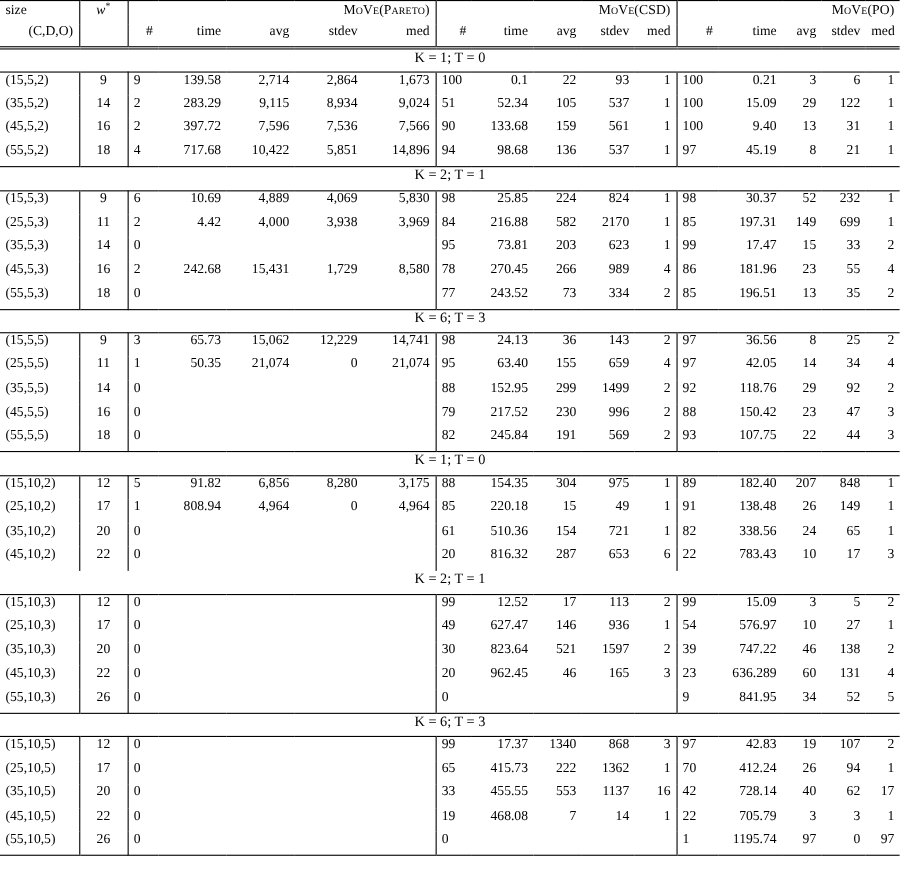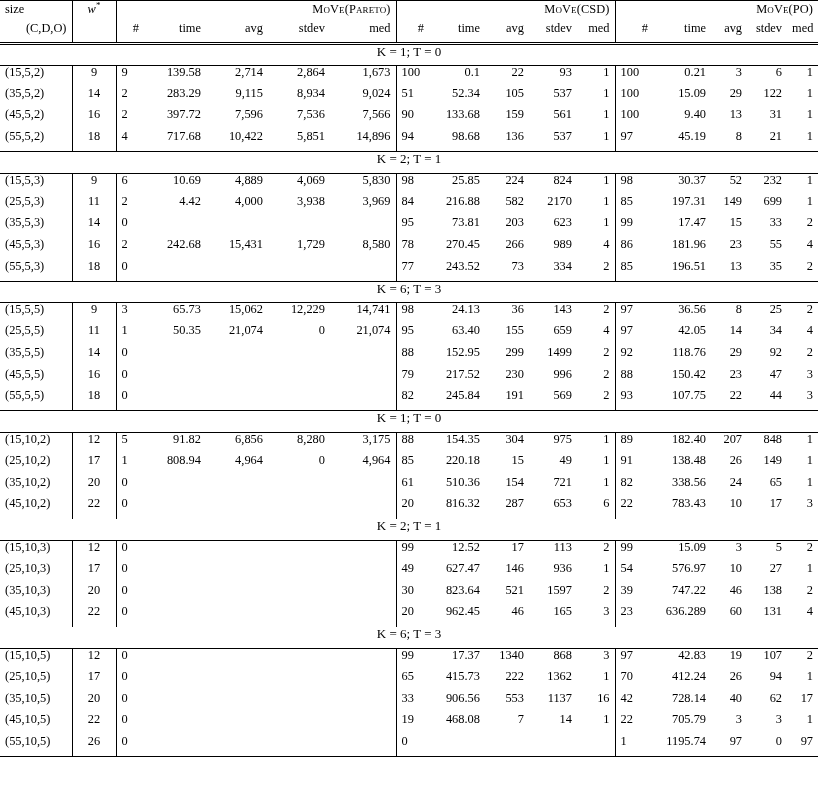--- a/index.html
+++ b/index.html
@@ -563,20 +563,39 @@
           <td class="rgt">962.45</td>
           <td class="rgt">46</td>
           <td class="rgt">165</td>
           <td class="rgt">3</td>
           <td class="lbl vl-l">23</td>
           <td class="rgt">636.289</td>
           <td class="rgt">60</td>
           <td class="rgt">131</td>
           <td class="rgt">4</td>
         </tr>
+        <tr class=" hrule-bot">
+          <td class="lbl">(55,10,3)</td>
+          <td class="ctr vl-l vl-r">26</td>
+          <td class="lbl">0</td>
+          <td class="rgt"></td>
+          <td class="rgt"></td>
+          <td class="rgt"></td>
+          <td class="rgt"></td>
+          <td class="lbl vl-l">0</td>
+          <td class="rgt"></td>
+          <td class="rgt"></td>
+          <td class="rgt"></td>
+          <td class="rgt"></td>
+          <td class="lbl vl-l">9</td>
+          <td class="rgt">841.95</td>
+          <td class="rgt">34</td>
+          <td class="rgt">52</td>
+          <td class="rgt">5</td>
+        </tr>
         <tr class="banner">
           <td class="banner-math" colspan="17">K = 6; T = 3</td>
         </tr>
         <tr class="rule-top">
           <td class="lbl">(15,10,5)</td>
           <td class="ctr vl-l vl-r">12</td>
           <td class="lbl">0</td>
           <td class="rgt"></td>
           <td class="rgt"></td>
           <td class="rgt"></td>
@@ -613,21 +632,21 @@
         </tr>
         <tr class="">
           <td class="lbl">(35,10,5)</td>
           <td class="ctr vl-l vl-r">20</td>
           <td class="lbl">0</td>
           <td class="rgt"></td>
           <td class="rgt"></td>
           <td class="rgt"></td>
           <td class="rgt"></td>
           <td class="lbl vl-l">33</td>
-          <td class="rgt">906.56</td>
+          <td class="rgt">455.55</td>
           <td class="rgt">553</td>
           <td class="rgt">1137</td>
           <td class="rgt">16</td>
           <td class="lbl vl-l">42</td>
           <td class="rgt">728.14</td>
           <td class="rgt">40</td>
           <td class="rgt">62</td>
           <td class="rgt">17</td>
         </tr>
         <tr class="">

